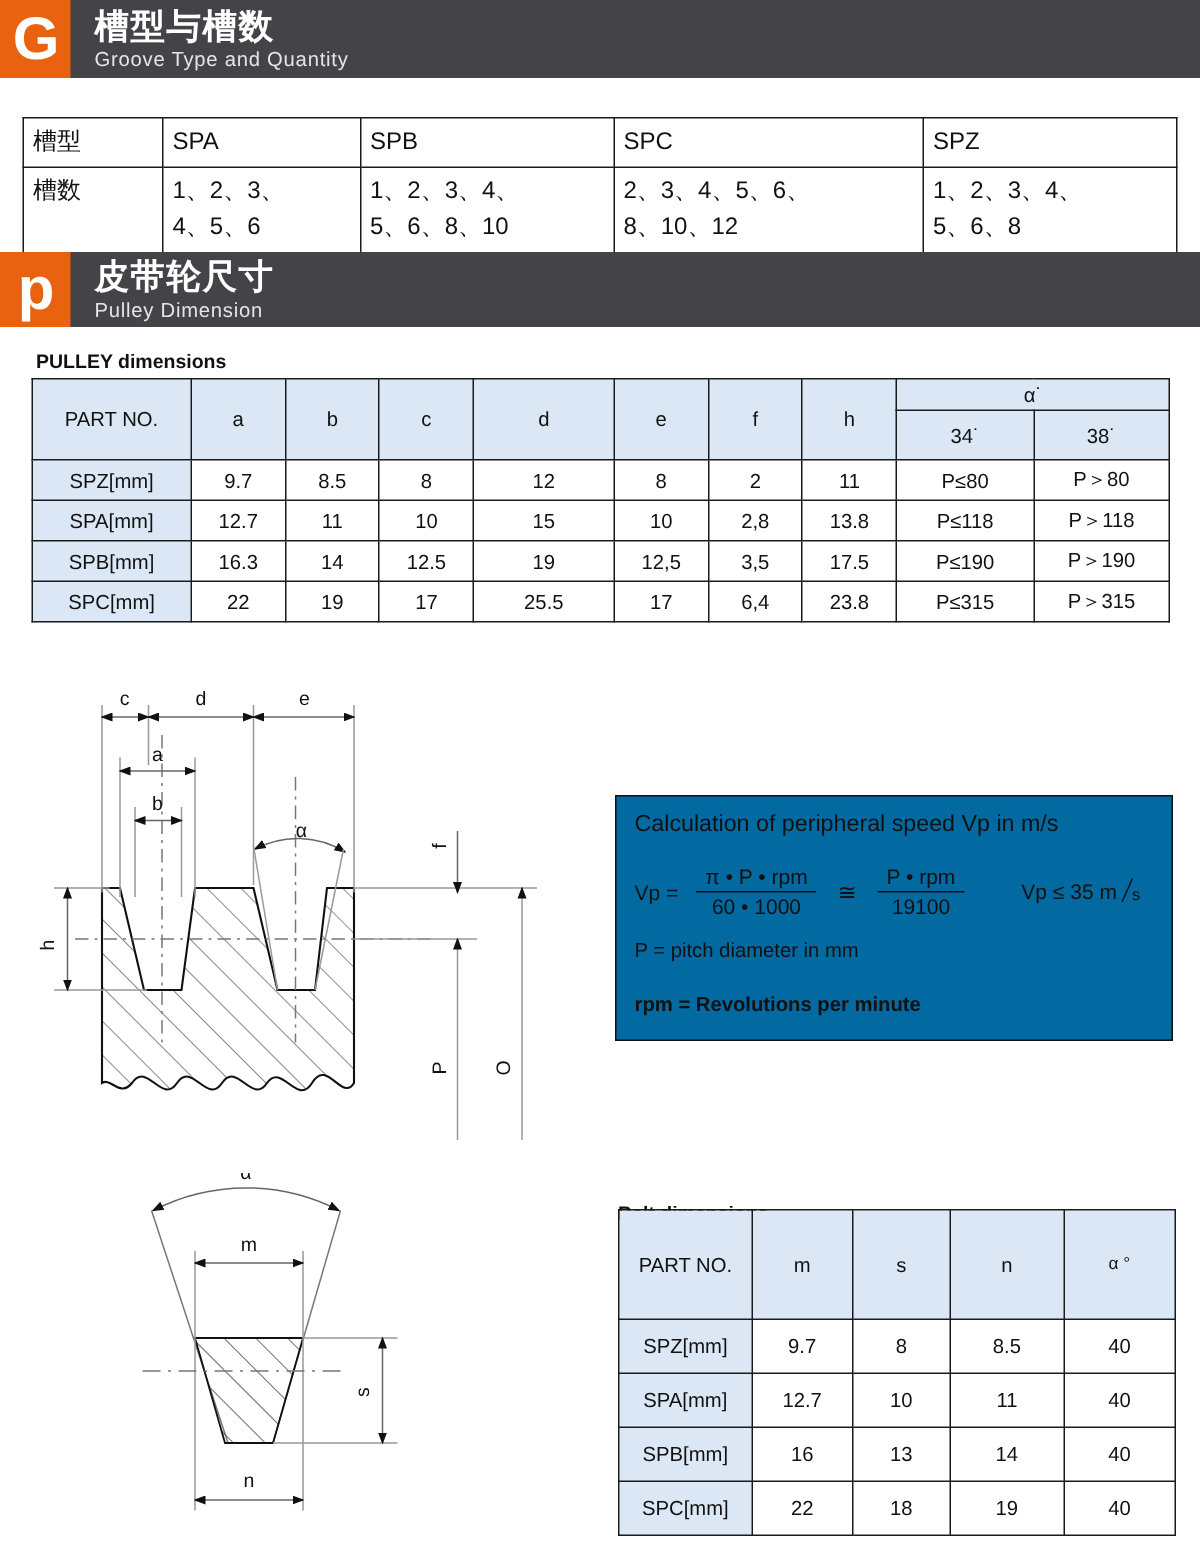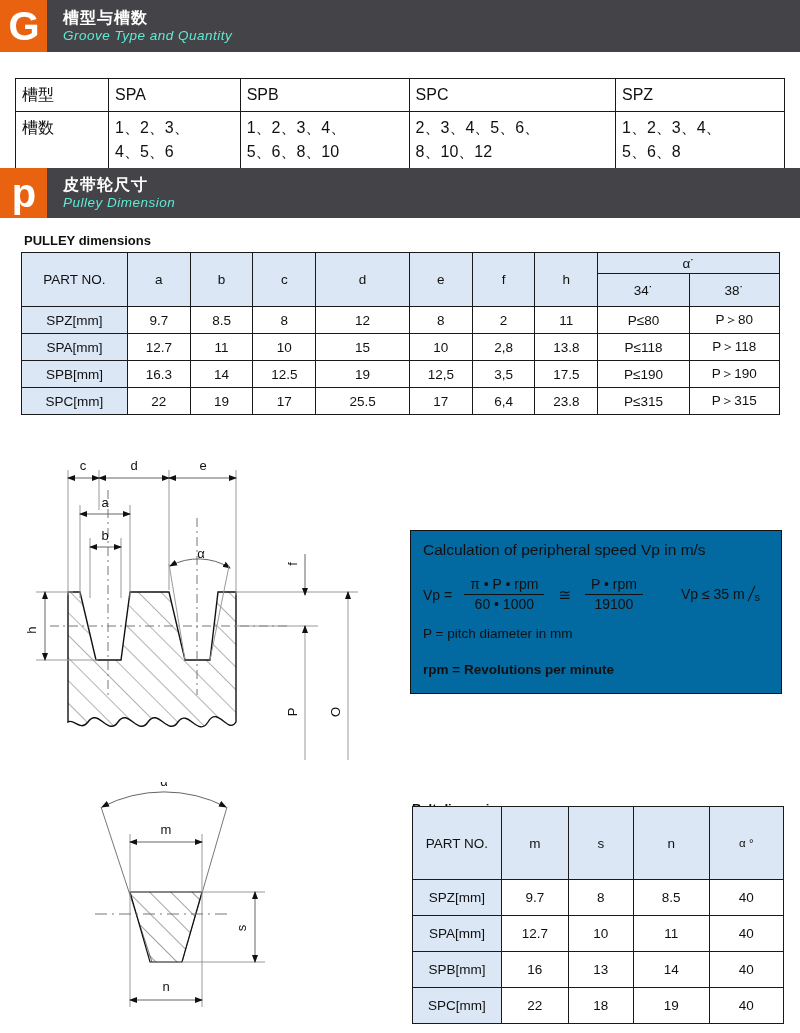--- a/index.html
+++ b/index.html
@@ -25,27 +25,26 @@
     display:flex;align-items:center;justify-content:center;
     font-size:40px;line-height:1;font-weight:bold;
     font-family:"Liberation Sans","DejaVu Sans",sans-serif;
     letter-spacing:-1px;
   }
   .banner-texts{
     padding-left:16px;
     display:flex;flex-direction:column;justify-content:center;
   }
   .banner-cn{
-    color:#ffffff;font-size:16px;font-weight:bold;line-height:1.12;
+    color:#ffffff;font-size:23px;font-weight:bold;line-height:1.12;
     letter-spacing:1px;
   }
   .banner-en{
-    color:#5eead4;font-size:13.5px;line-height:1.15;letter-spacing:0.5px;
+    color:#e5e5e5;font-size:13.5px;line-height:1.15;letter-spacing:0.5px;
     margin-top:1px;
-    font-style:italic;
   }
 
   
   table{border-collapse:collapse;}
   .tbl-groove{
     position:absolute;
     left:15px;top:78px;width:770px;
     font-size:16px;
   }
   .tbl-groove td{

